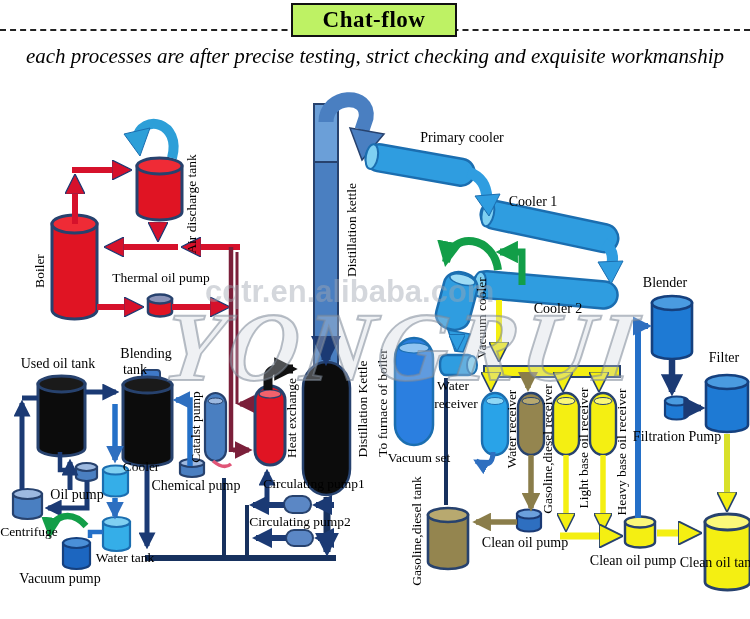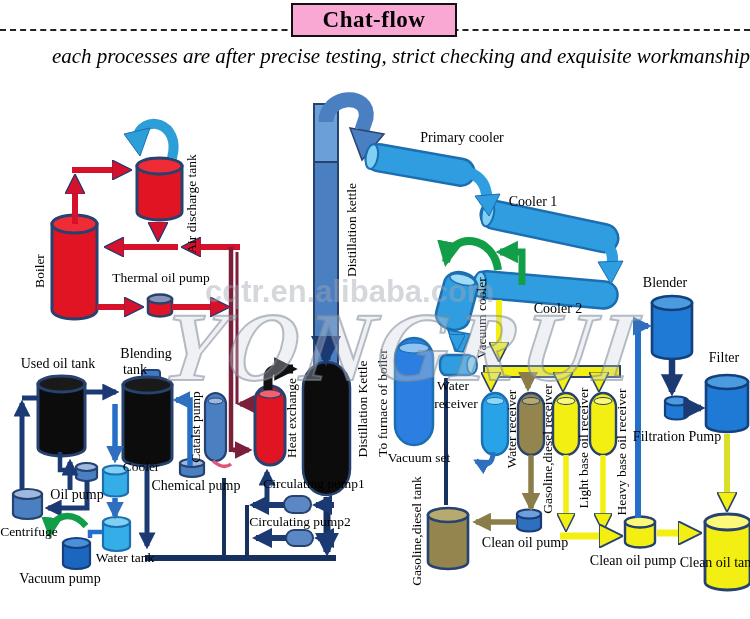--- a/index.html
+++ b/index.html
@@ -1,22 +1,22 @@
 <!DOCTYPE html>
 <html><head>
 <meta charset="utf-8">
 <style>
   html,body{margin:0;padding:0;background:#fff;}
   .stage{position:relative;width:750px;height:619px;background:#fff;overflow:hidden;
          font-family:"Liberation Serif",serif;}
   .dashline{position:absolute;left:0;top:29px;width:750px;border-top:2px dashed #222;}
-  .titlebox{position:absolute;left:291px;top:3px;width:162px;height:30px;background:#f9a8d4;
+  .titlebox{position:absolute;left:291px;top:3px;width:162px;height:30px;background:#bef264;
             border:2px solid #111;display:flex;align-items:center;justify-content:center;}
   .titlebox span{font-weight:bold;font-size:23px;color:#000;letter-spacing:.5px;}
-  .subtitle{position:absolute;left:0;top:44px;width:750px;text-align:right;
+  .subtitle{position:absolute;left:0;top:44px;width:750px;text-align:center;
             font-style:italic;font-size:21px;color:#000;}
   svg{position:absolute;left:0;top:0;}
   .lbl{font-family:"Liberation Serif",serif;font-size:13.5px;fill:#000;}
   .lblb{font-family:"Liberation Serif",serif;font-size:14px;fill:#000;}
   .wm-url{font-family:"Liberation Sans",sans-serif;font-weight:bold;font-size:31px;
           fill:rgba(160,166,178,0.45);}
   .wm-brand{font-family:"Liberation Serif",serif;font-style:italic;font-weight:bold;
             font-size:98px;fill:rgba(205,212,222,0.33);stroke:rgba(125,136,152,0.55);
             stroke-width:2px;letter-spacing:4px;}
 </style>

